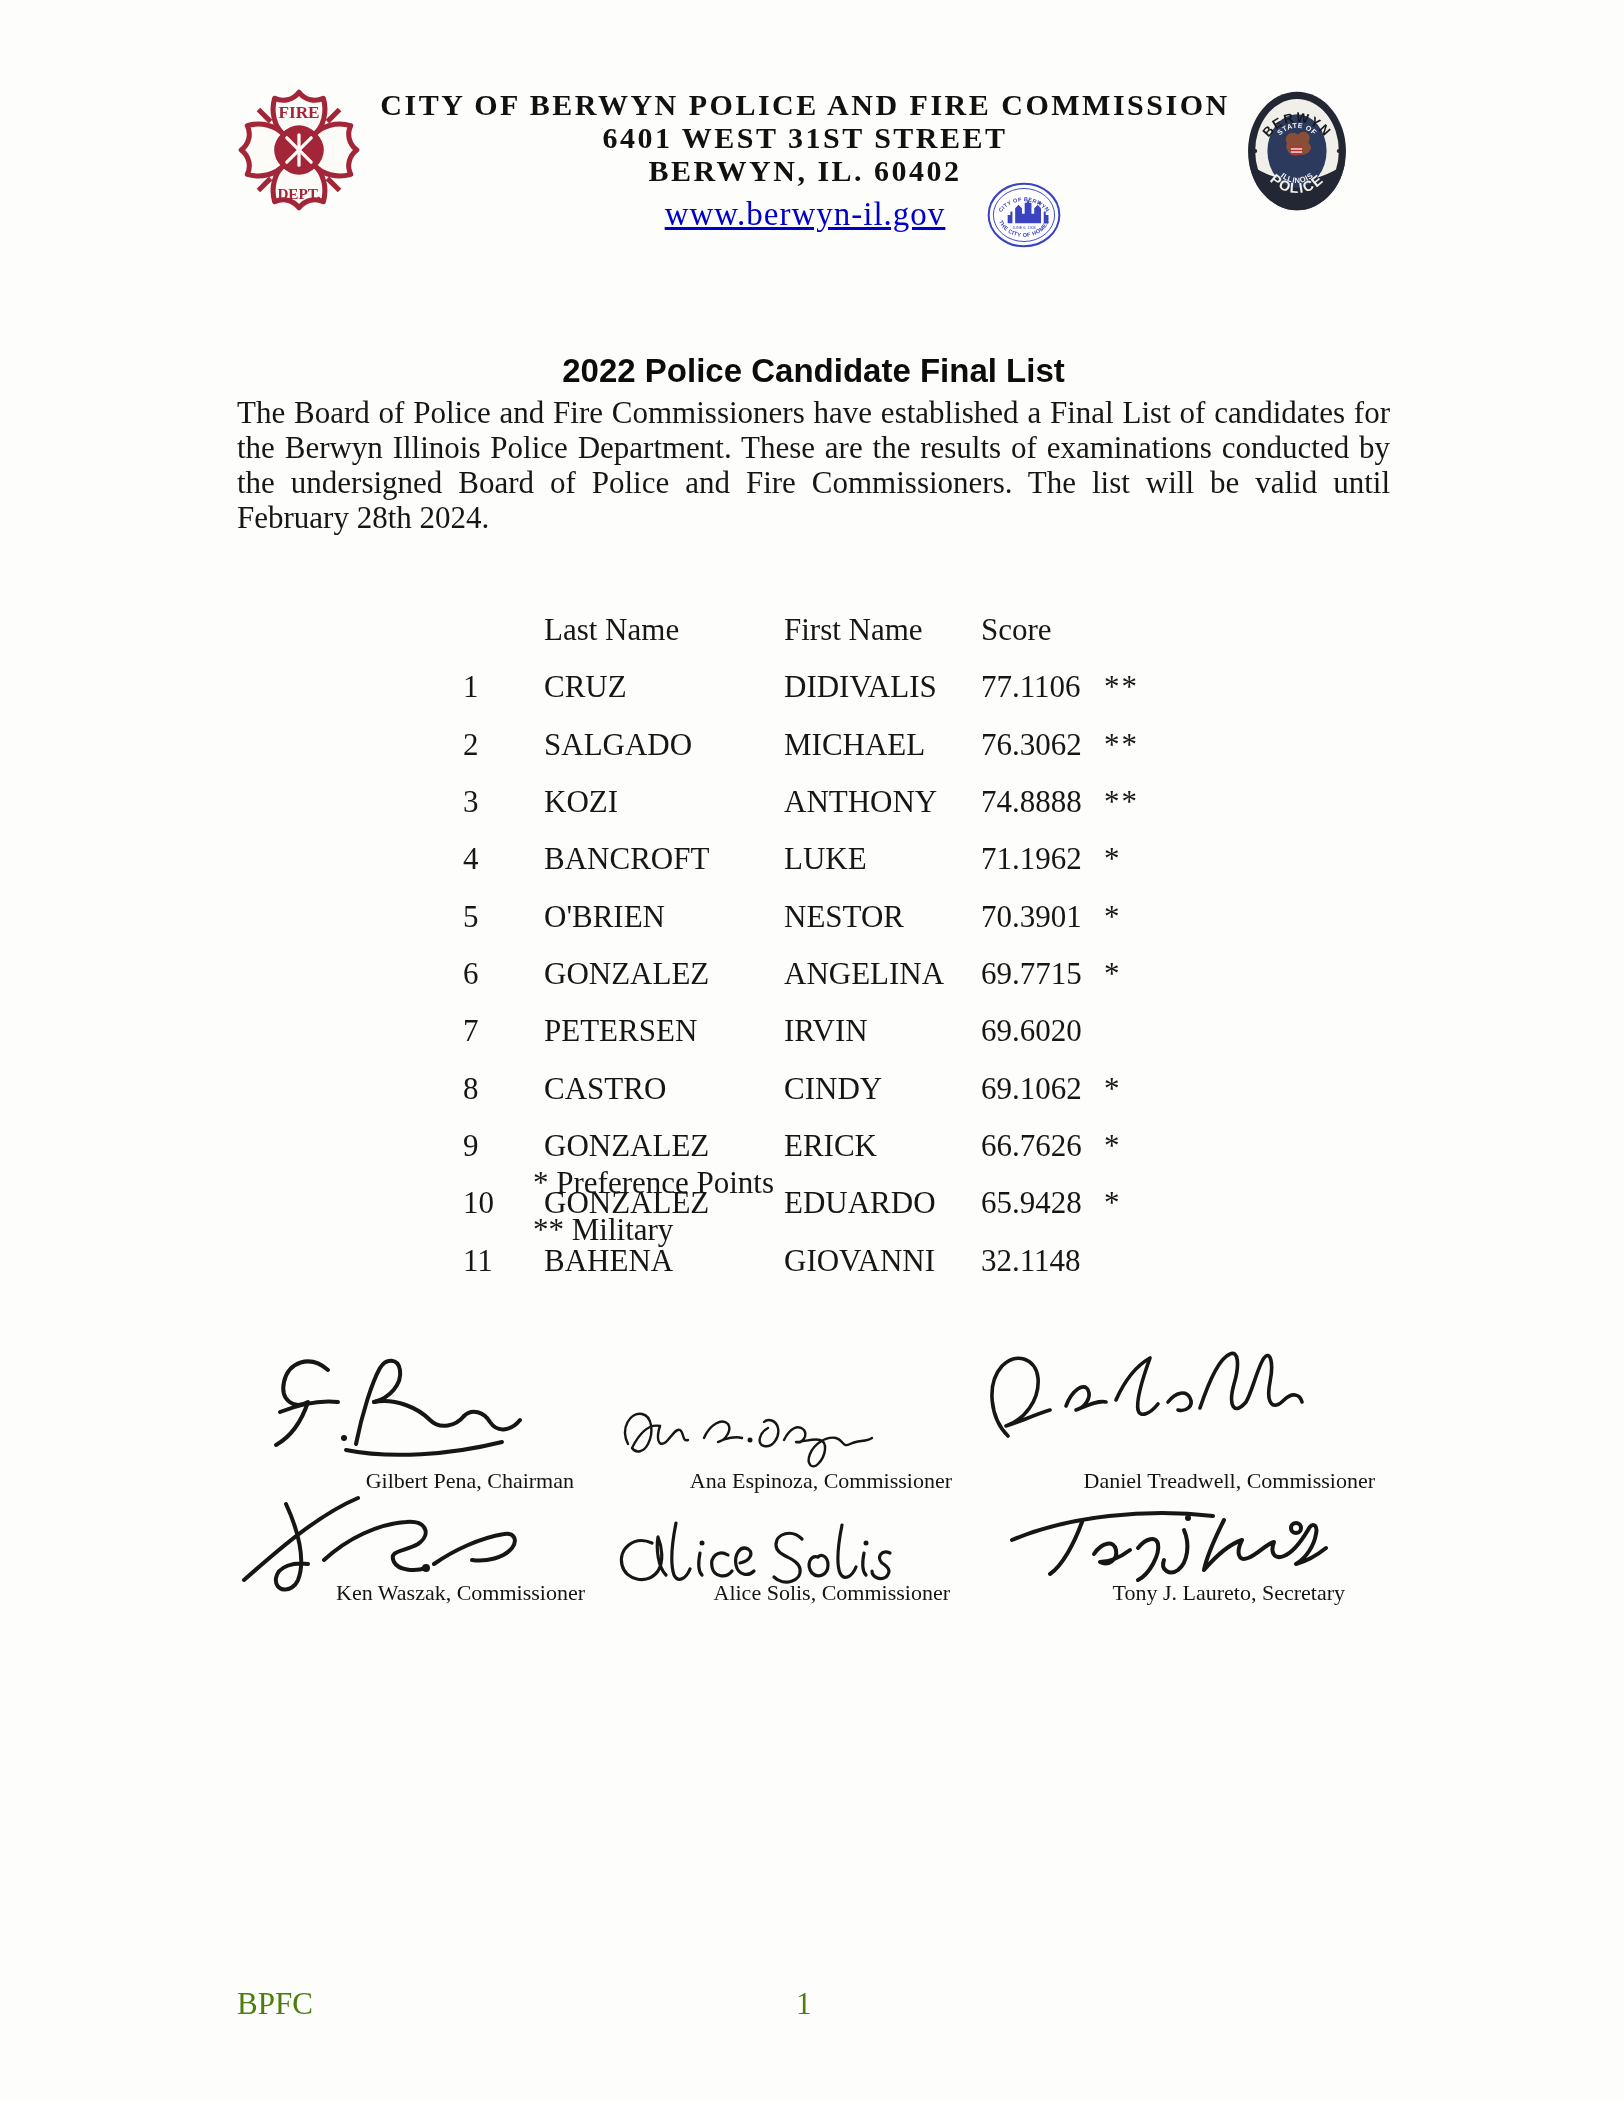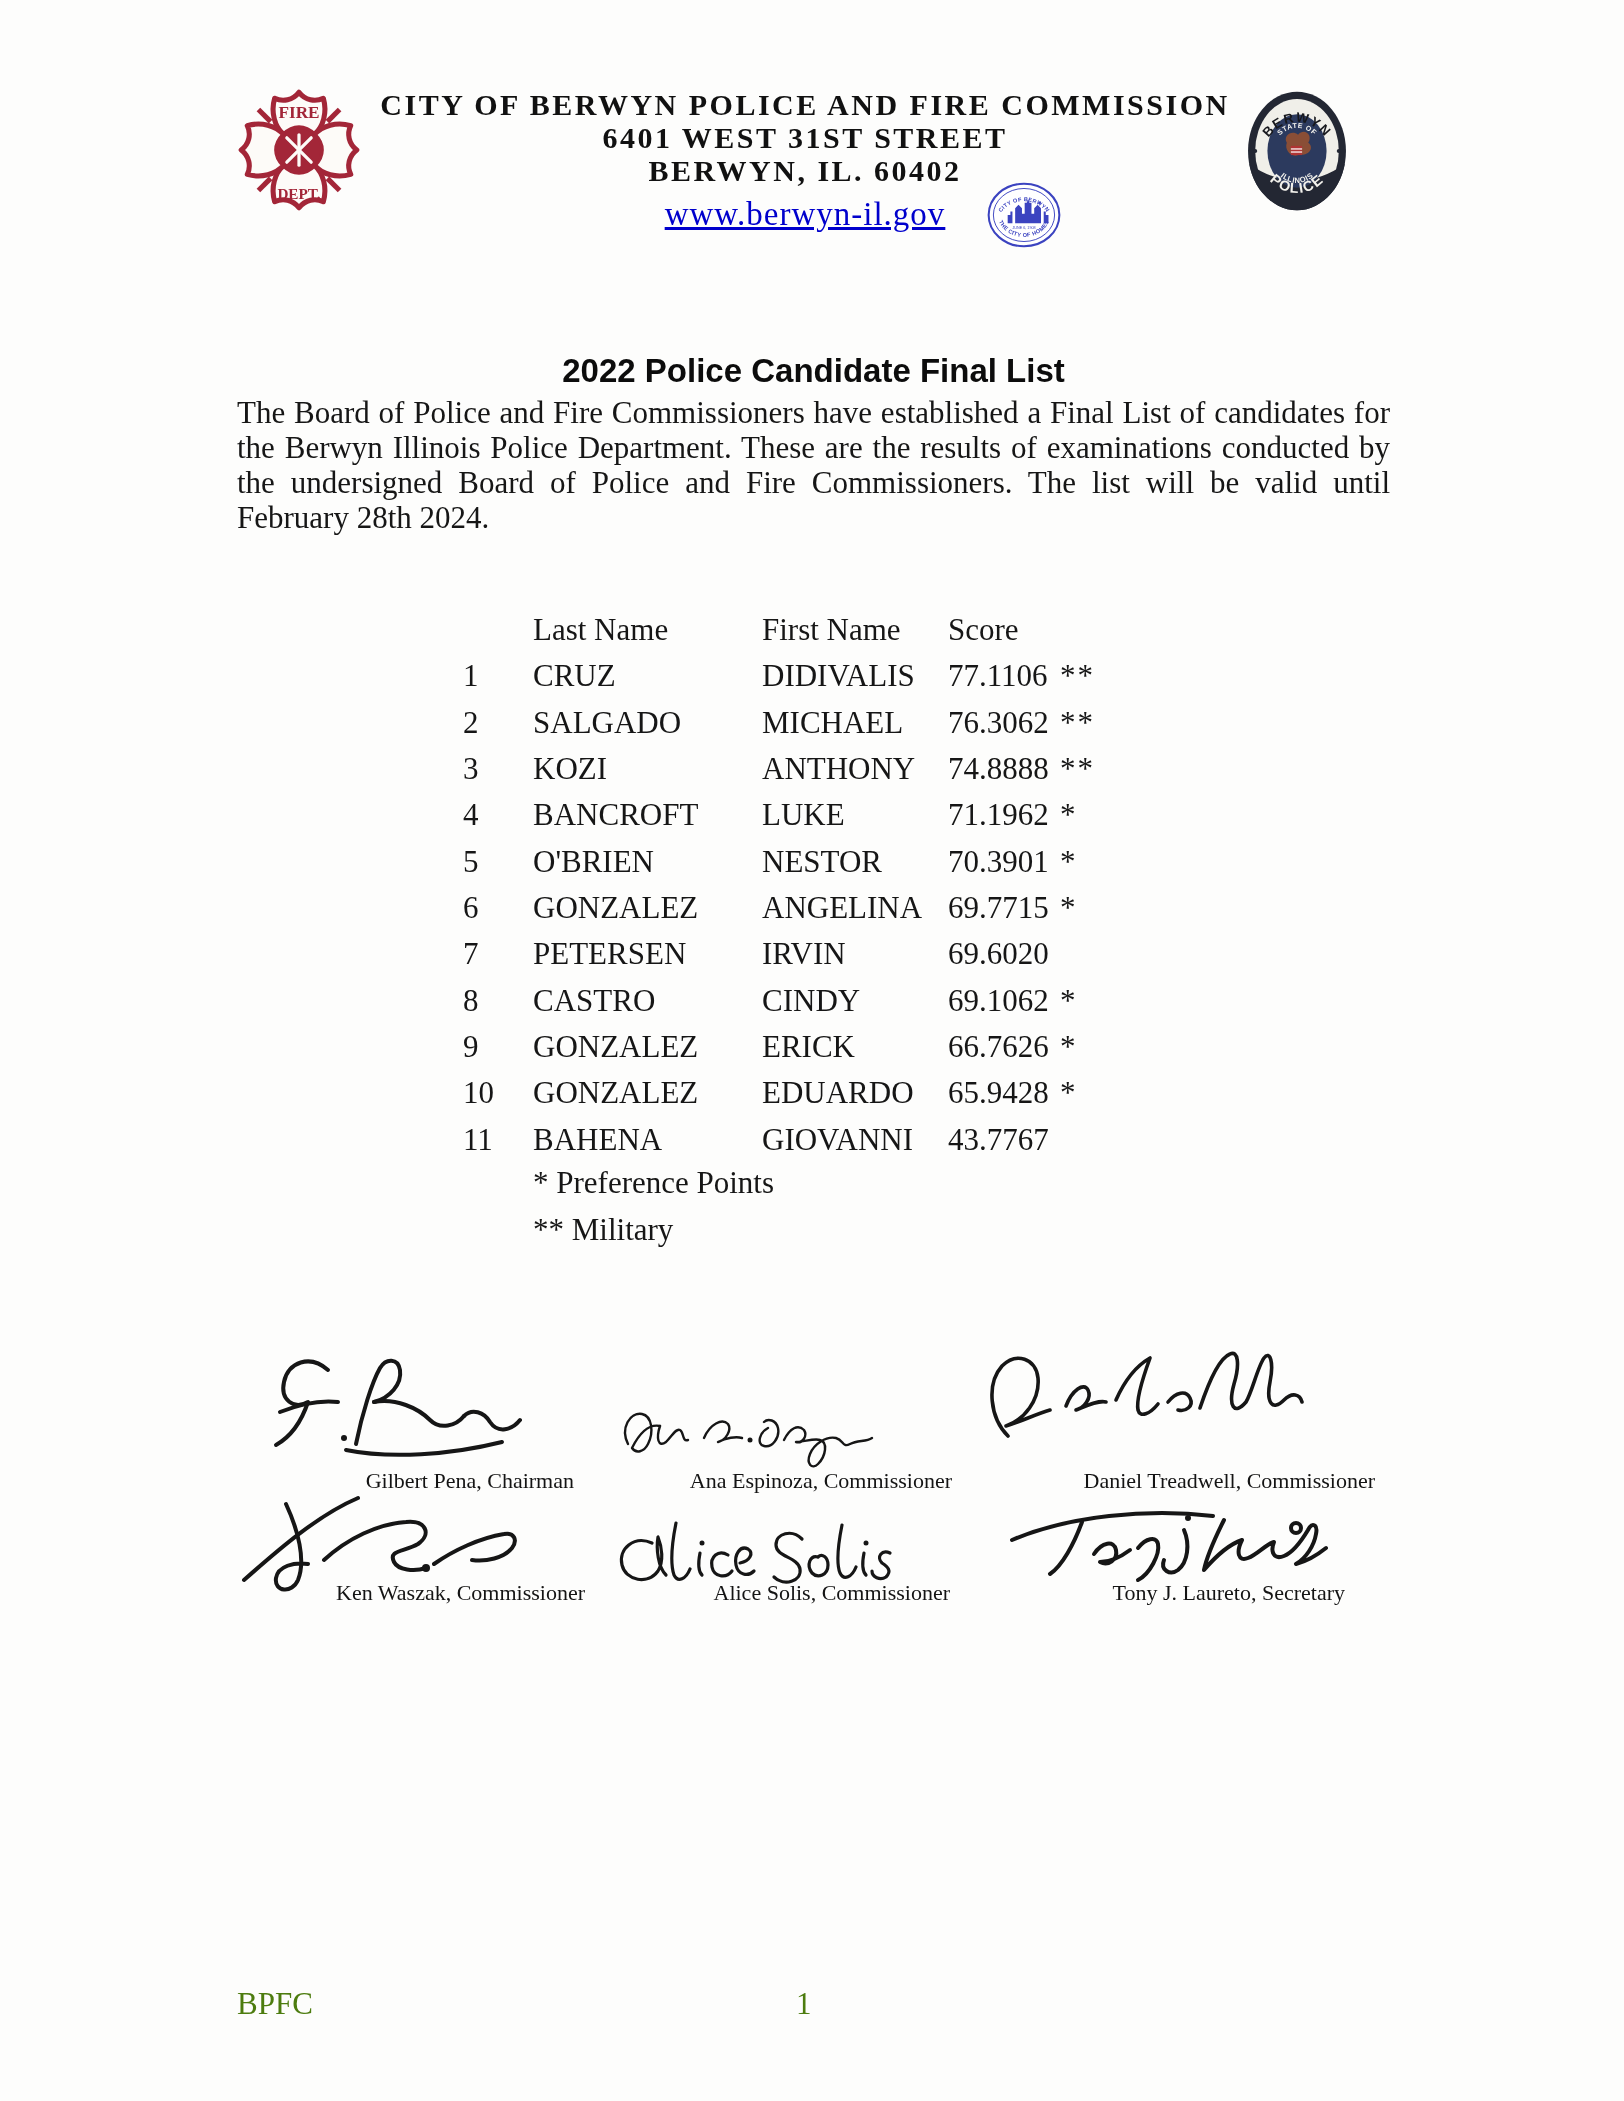--- a/index.html
+++ b/index.html
@@ -17,21 +17,21 @@
   
   .doc-title{left:237px;top:352px;width:1153px;text-align:center;
              font-family:"Liberation Sans",sans-serif;font-weight:bold;font-size:33px;color:#0c0c0c;}
   .intro{left:237px;top:395px;width:1153px;font-size:31px;line-height:35px;
          text-align:justify;color:#161616;}
   .note{left:237px;top:544px;width:1153px;text-align:center;font-weight:bold;font-size:31px;color:#0e0e0e;}
 
   
   .cand-table{left:463px;top:612px;display:grid;
               grid-template-columns:70px 229px 186px 112px 60px;
-              grid-auto-rows:46.35px;font-size:31px;color:#161616;}
+              grid-auto-rows:46.35px;font-size:31px;color:#161616;gap:11px;}
   .cand-table span{display:block;line-height:36px;white-space:nowrap;}
   .marker{letter-spacing:2px;}
   .footnote{left:533px;font-size:31px;color:#161616;}
 
   
   .sig svg{display:block;}
   .sig-label{font-size:22px;color:#141414;text-align:right;white-space:nowrap;}
 
   
   .footer-txt{font-size:31px;color:#4d7c0f;}
@@ -191,21 +191,21 @@
       <span>66.7626</span>
       <span class="marker">*</span>
       <span>10</span>
       <span>GONZALEZ</span>
       <span>EDUARDO</span>
       <span>65.9428</span>
       <span class="marker">*</span>
       <span>11</span>
       <span>BAHENA</span>
       <span>GIOVANNI</span>
-      <span>43.7767</span>
+      <span>32.1148</span>
       <span class="marker"></span>
     </div>
 
   <div class="abs footnote" style="top:1165px;">* Preference Points</div>
   <div class="abs footnote" style="top:1212px;">** Military</div>
 
   <div class="abs sig" style="left:250px;top:1352px;">
     <svg width="280" height="115" viewBox="0 0 280 115">
       <g class="sigstroke" stroke-width="4">
         <path d="M78,18 C60,2 38,10 34,30 C30,48 44,58 58,50 C52,68 42,84 26,93"></path>

